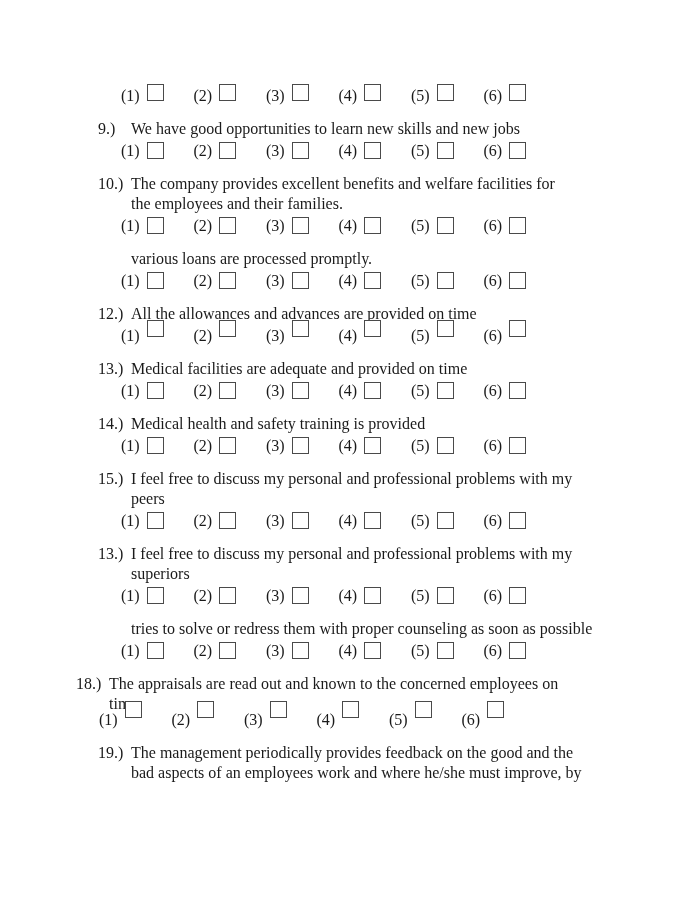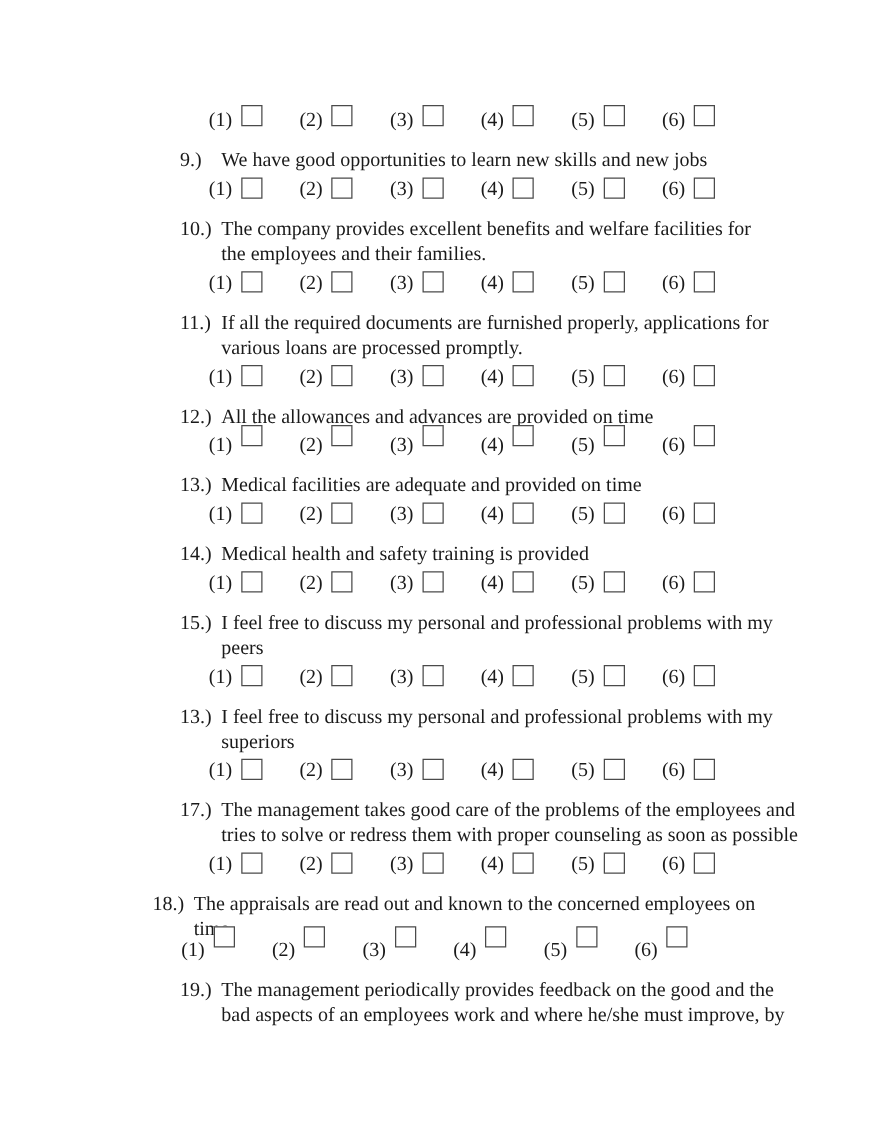--- a/index.html
+++ b/index.html
@@ -11,21 +11,20 @@
     position: relative;
     width: 696px;
     height: 900px;
     background: #ffffff;
     overflow: hidden;
     font-family: "Liberation Serif", "DejaVu Serif", serif;
     font-size: 16px;
     color: #1a1a1a;
     box-sizing: border-box;
     padding-top: 84px;
-    padding-left: 46px;
   }
   .question {
     margin: 0 0 15px 98px;
   }
   .question.extra-indent {
     margin-left: 76px;
   }
   .qline {
     line-height: 20px;
     white-space: nowrap;
@@ -79,21 +78,20 @@
     <div class="question">
       <div class="qline qline-first"><span class="qnum">9.)</span><span>We have good opportunities to learn new skills and new jobs</span></div>
       <div class="opts box-low"><span class="opt-cell"><span class="opt-label">(1)</span><span class="checkbox"></span></span><span class="opt-cell"><span class="opt-label">(2)</span><span class="checkbox"></span></span><span class="opt-cell"><span class="opt-label">(3)</span><span class="checkbox"></span></span><span class="opt-cell"><span class="opt-label">(4)</span><span class="checkbox"></span></span><span class="opt-cell"><span class="opt-label">(5)</span><span class="checkbox"></span></span><span class="opt-cell"><span class="opt-label">(6)</span><span class="checkbox"></span></span></div>
     </div>
     <div class="question">
       <div class="qline qline-first"><span class="qnum">10.)</span><span>The company provides excellent benefits and welfare facilities for</span></div>
       <div class="qline qline-wrap"><span>the employees and their families.</span></div>
       <div class="opts box-low"><span class="opt-cell"><span class="opt-label">(1)</span><span class="checkbox"></span></span><span class="opt-cell"><span class="opt-label">(2)</span><span class="checkbox"></span></span><span class="opt-cell"><span class="opt-label">(3)</span><span class="checkbox"></span></span><span class="opt-cell"><span class="opt-label">(4)</span><span class="checkbox"></span></span><span class="opt-cell"><span class="opt-label">(5)</span><span class="checkbox"></span></span><span class="opt-cell"><span class="opt-label">(6)</span><span class="checkbox"></span></span></div>
     </div>
     <div class="question">
-      <div class="qline qline-first"><span class="qnum">11.)</span><span>If all the required documents are furnished properly, applications for</span></div>
       <div class="qline qline-wrap"><span>various loans are processed promptly.</span></div>
       <div class="opts box-low"><span class="opt-cell"><span class="opt-label">(1)</span><span class="checkbox"></span></span><span class="opt-cell"><span class="opt-label">(2)</span><span class="checkbox"></span></span><span class="opt-cell"><span class="opt-label">(3)</span><span class="checkbox"></span></span><span class="opt-cell"><span class="opt-label">(4)</span><span class="checkbox"></span></span><span class="opt-cell"><span class="opt-label">(5)</span><span class="checkbox"></span></span><span class="opt-cell"><span class="opt-label">(6)</span><span class="checkbox"></span></span></div>
     </div>
     <div class="question">
       <div class="qline qline-first"><span class="qnum">12.)</span><span>All the allowances and advances are provided on time</span></div>
       <div class="opts box-high"><span class="opt-cell"><span class="opt-label">(1)</span><span class="checkbox"></span></span><span class="opt-cell"><span class="opt-label">(2)</span><span class="checkbox"></span></span><span class="opt-cell"><span class="opt-label">(3)</span><span class="checkbox"></span></span><span class="opt-cell"><span class="opt-label">(4)</span><span class="checkbox"></span></span><span class="opt-cell"><span class="opt-label">(5)</span><span class="checkbox"></span></span><span class="opt-cell"><span class="opt-label">(6)</span><span class="checkbox"></span></span></div>
     </div>
     <div class="question">
       <div class="qline qline-first"><span class="qnum">13.)</span><span>Medical facilities are adequate and provided on time</span></div>
       <div class="opts box-low"><span class="opt-cell"><span class="opt-label">(1)</span><span class="checkbox"></span></span><span class="opt-cell"><span class="opt-label">(2)</span><span class="checkbox"></span></span><span class="opt-cell"><span class="opt-label">(3)</span><span class="checkbox"></span></span><span class="opt-cell"><span class="opt-label">(4)</span><span class="checkbox"></span></span><span class="opt-cell"><span class="opt-label">(5)</span><span class="checkbox"></span></span><span class="opt-cell"><span class="opt-label">(6)</span><span class="checkbox"></span></span></div>
@@ -106,21 +104,20 @@
       <div class="qline qline-first"><span class="qnum">15.)</span><span>I feel free to discuss my personal and professional problems with my</span></div>
       <div class="qline qline-wrap"><span>peers</span></div>
       <div class="opts box-low"><span class="opt-cell"><span class="opt-label">(1)</span><span class="checkbox"></span></span><span class="opt-cell"><span class="opt-label">(2)</span><span class="checkbox"></span></span><span class="opt-cell"><span class="opt-label">(3)</span><span class="checkbox"></span></span><span class="opt-cell"><span class="opt-label">(4)</span><span class="checkbox"></span></span><span class="opt-cell"><span class="opt-label">(5)</span><span class="checkbox"></span></span><span class="opt-cell"><span class="opt-label">(6)</span><span class="checkbox"></span></span></div>
     </div>
     <div class="question">
       <div class="qline qline-first"><span class="qnum">13.)</span><span>I feel free to discuss my personal and professional problems with my</span></div>
       <div class="qline qline-wrap"><span>superiors</span></div>
       <div class="opts box-low"><span class="opt-cell"><span class="opt-label">(1)</span><span class="checkbox"></span></span><span class="opt-cell"><span class="opt-label">(2)</span><span class="checkbox"></span></span><span class="opt-cell"><span class="opt-label">(3)</span><span class="checkbox"></span></span><span class="opt-cell"><span class="opt-label">(4)</span><span class="checkbox"></span></span><span class="opt-cell"><span class="opt-label">(5)</span><span class="checkbox"></span></span><span class="opt-cell"><span class="opt-label">(6)</span><span class="checkbox"></span></span></div>
     </div>
     <div class="question">
-      <div class="qline qline-first"><span class="qnum">17.)</span><span>The management takes good care of the problems of the employees and</span></div>
       <div class="qline qline-wrap"><span>tries to solve or redress them with proper counseling as soon as possible</span></div>
       <div class="opts box-low"><span class="opt-cell"><span class="opt-label">(1)</span><span class="checkbox"></span></span><span class="opt-cell"><span class="opt-label">(2)</span><span class="checkbox"></span></span><span class="opt-cell"><span class="opt-label">(3)</span><span class="checkbox"></span></span><span class="opt-cell"><span class="opt-label">(4)</span><span class="checkbox"></span></span><span class="opt-cell"><span class="opt-label">(5)</span><span class="checkbox"></span></span><span class="opt-cell"><span class="opt-label">(6)</span><span class="checkbox"></span></span></div>
     </div>
     <div class="question extra-indent">
       <div class="qline qline-first"><span class="qnum">18.)</span><span>The appraisals are read out and known to the concerned employees on</span></div>
       <div class="qline qline-wrap"><span>time</span></div>
       <div class="opts box-higher tight"><span class="opt-cell"><span class="opt-label">(1)</span><span class="checkbox"></span></span><span class="opt-cell"><span class="opt-label">(2)</span><span class="checkbox"></span></span><span class="opt-cell"><span class="opt-label">(3)</span><span class="checkbox"></span></span><span class="opt-cell"><span class="opt-label">(4)</span><span class="checkbox"></span></span><span class="opt-cell"><span class="opt-label">(5)</span><span class="checkbox"></span></span><span class="opt-cell"><span class="opt-label">(6)</span><span class="checkbox"></span></span></div>
     </div>
     <div class="question">
       <div class="qline qline-first"><span class="qnum">19.)</span><span>The management periodically provides feedback on the good and the</span></div>

